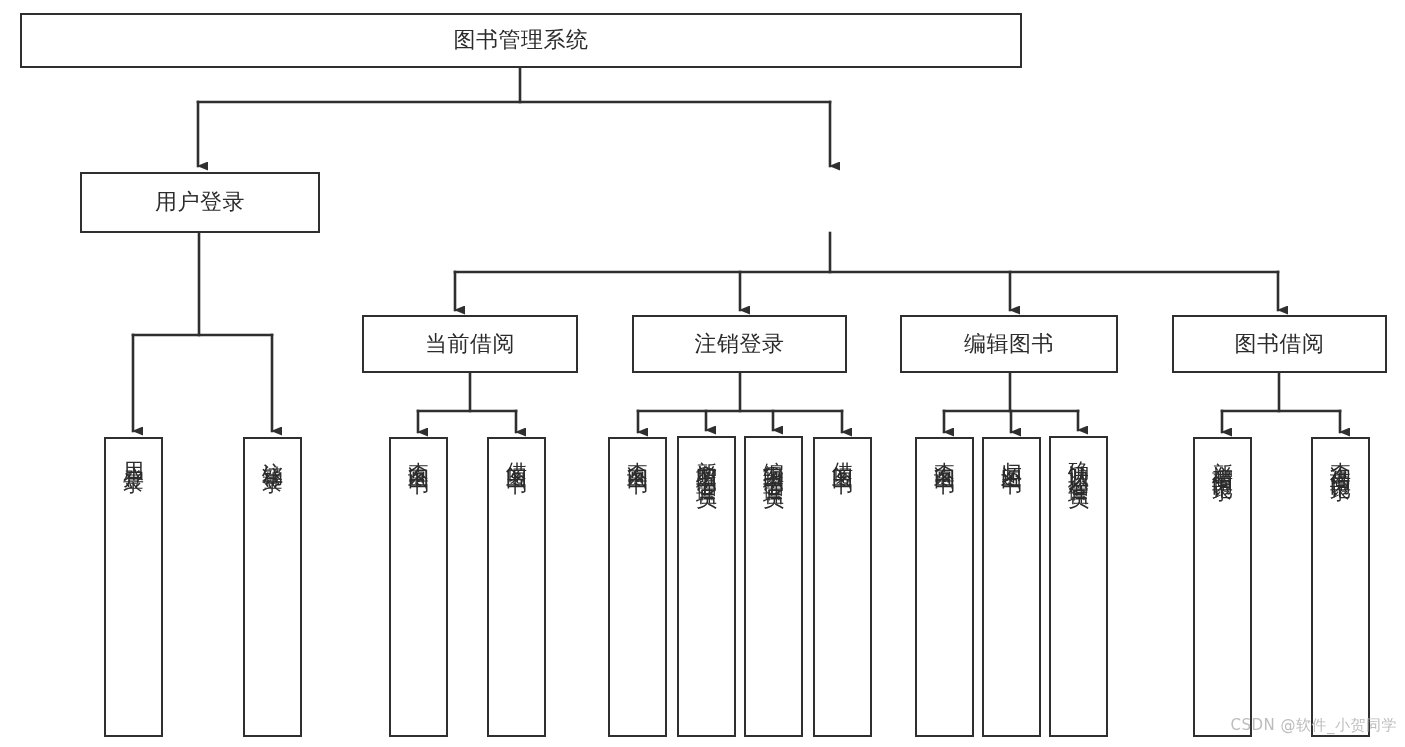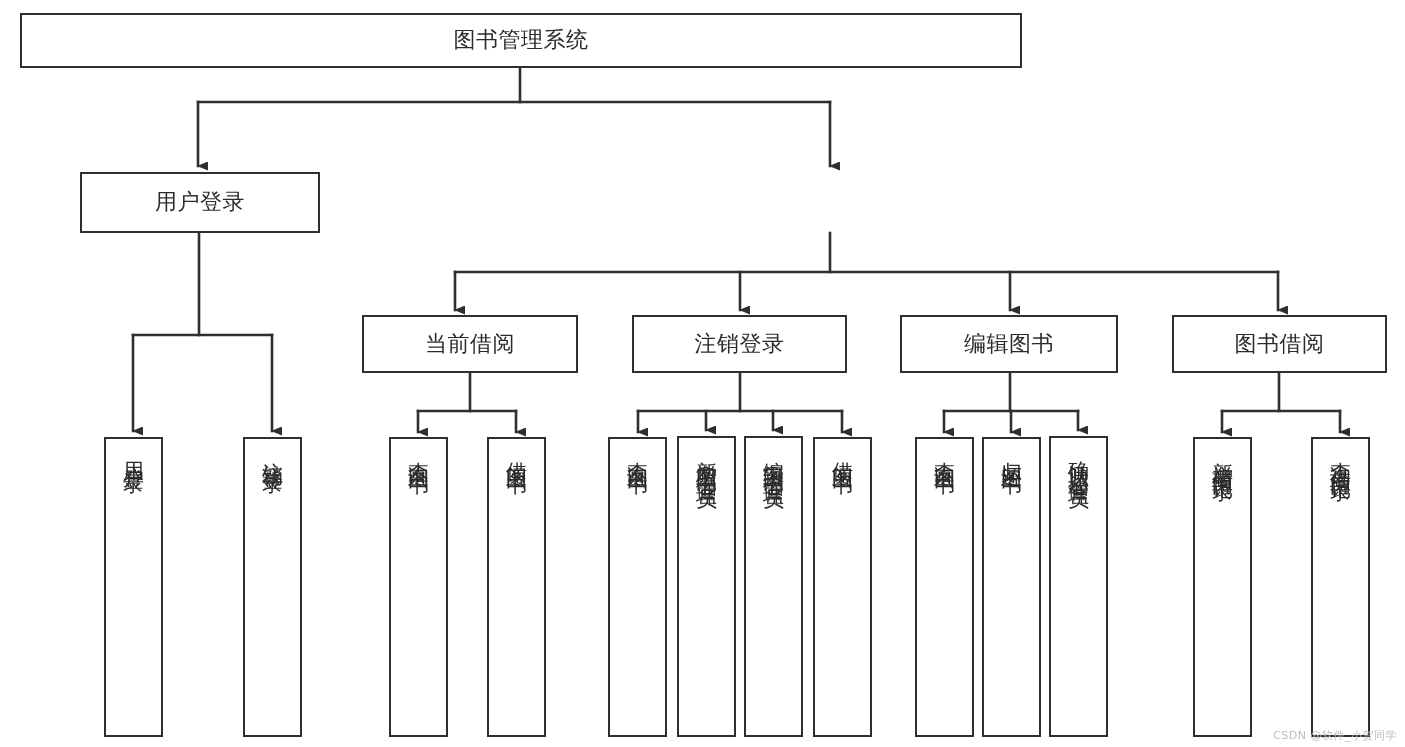--- a/index.html
+++ b/index.html
@@ -54,22 +54,22 @@
     color: #2b2b2b;
     writing-mode: vertical-rl;
     text-orientation: upright;
     letter-spacing: 4px;
     line-height: 1.15;
     white-space: nowrap;
   }
   .watermark {
     position: absolute;
     right: 8px;
-    bottom: 4px;
-    font-size: 11px;
+    bottom: 12px;
+    font-size: 15px;
     color: #bdbdbd;
     letter-spacing: 0.5px;
     white-space: nowrap;
     user-select: none;
   }
 </style>
 </head>
 <body>
 
 <div id="diagram-root">

